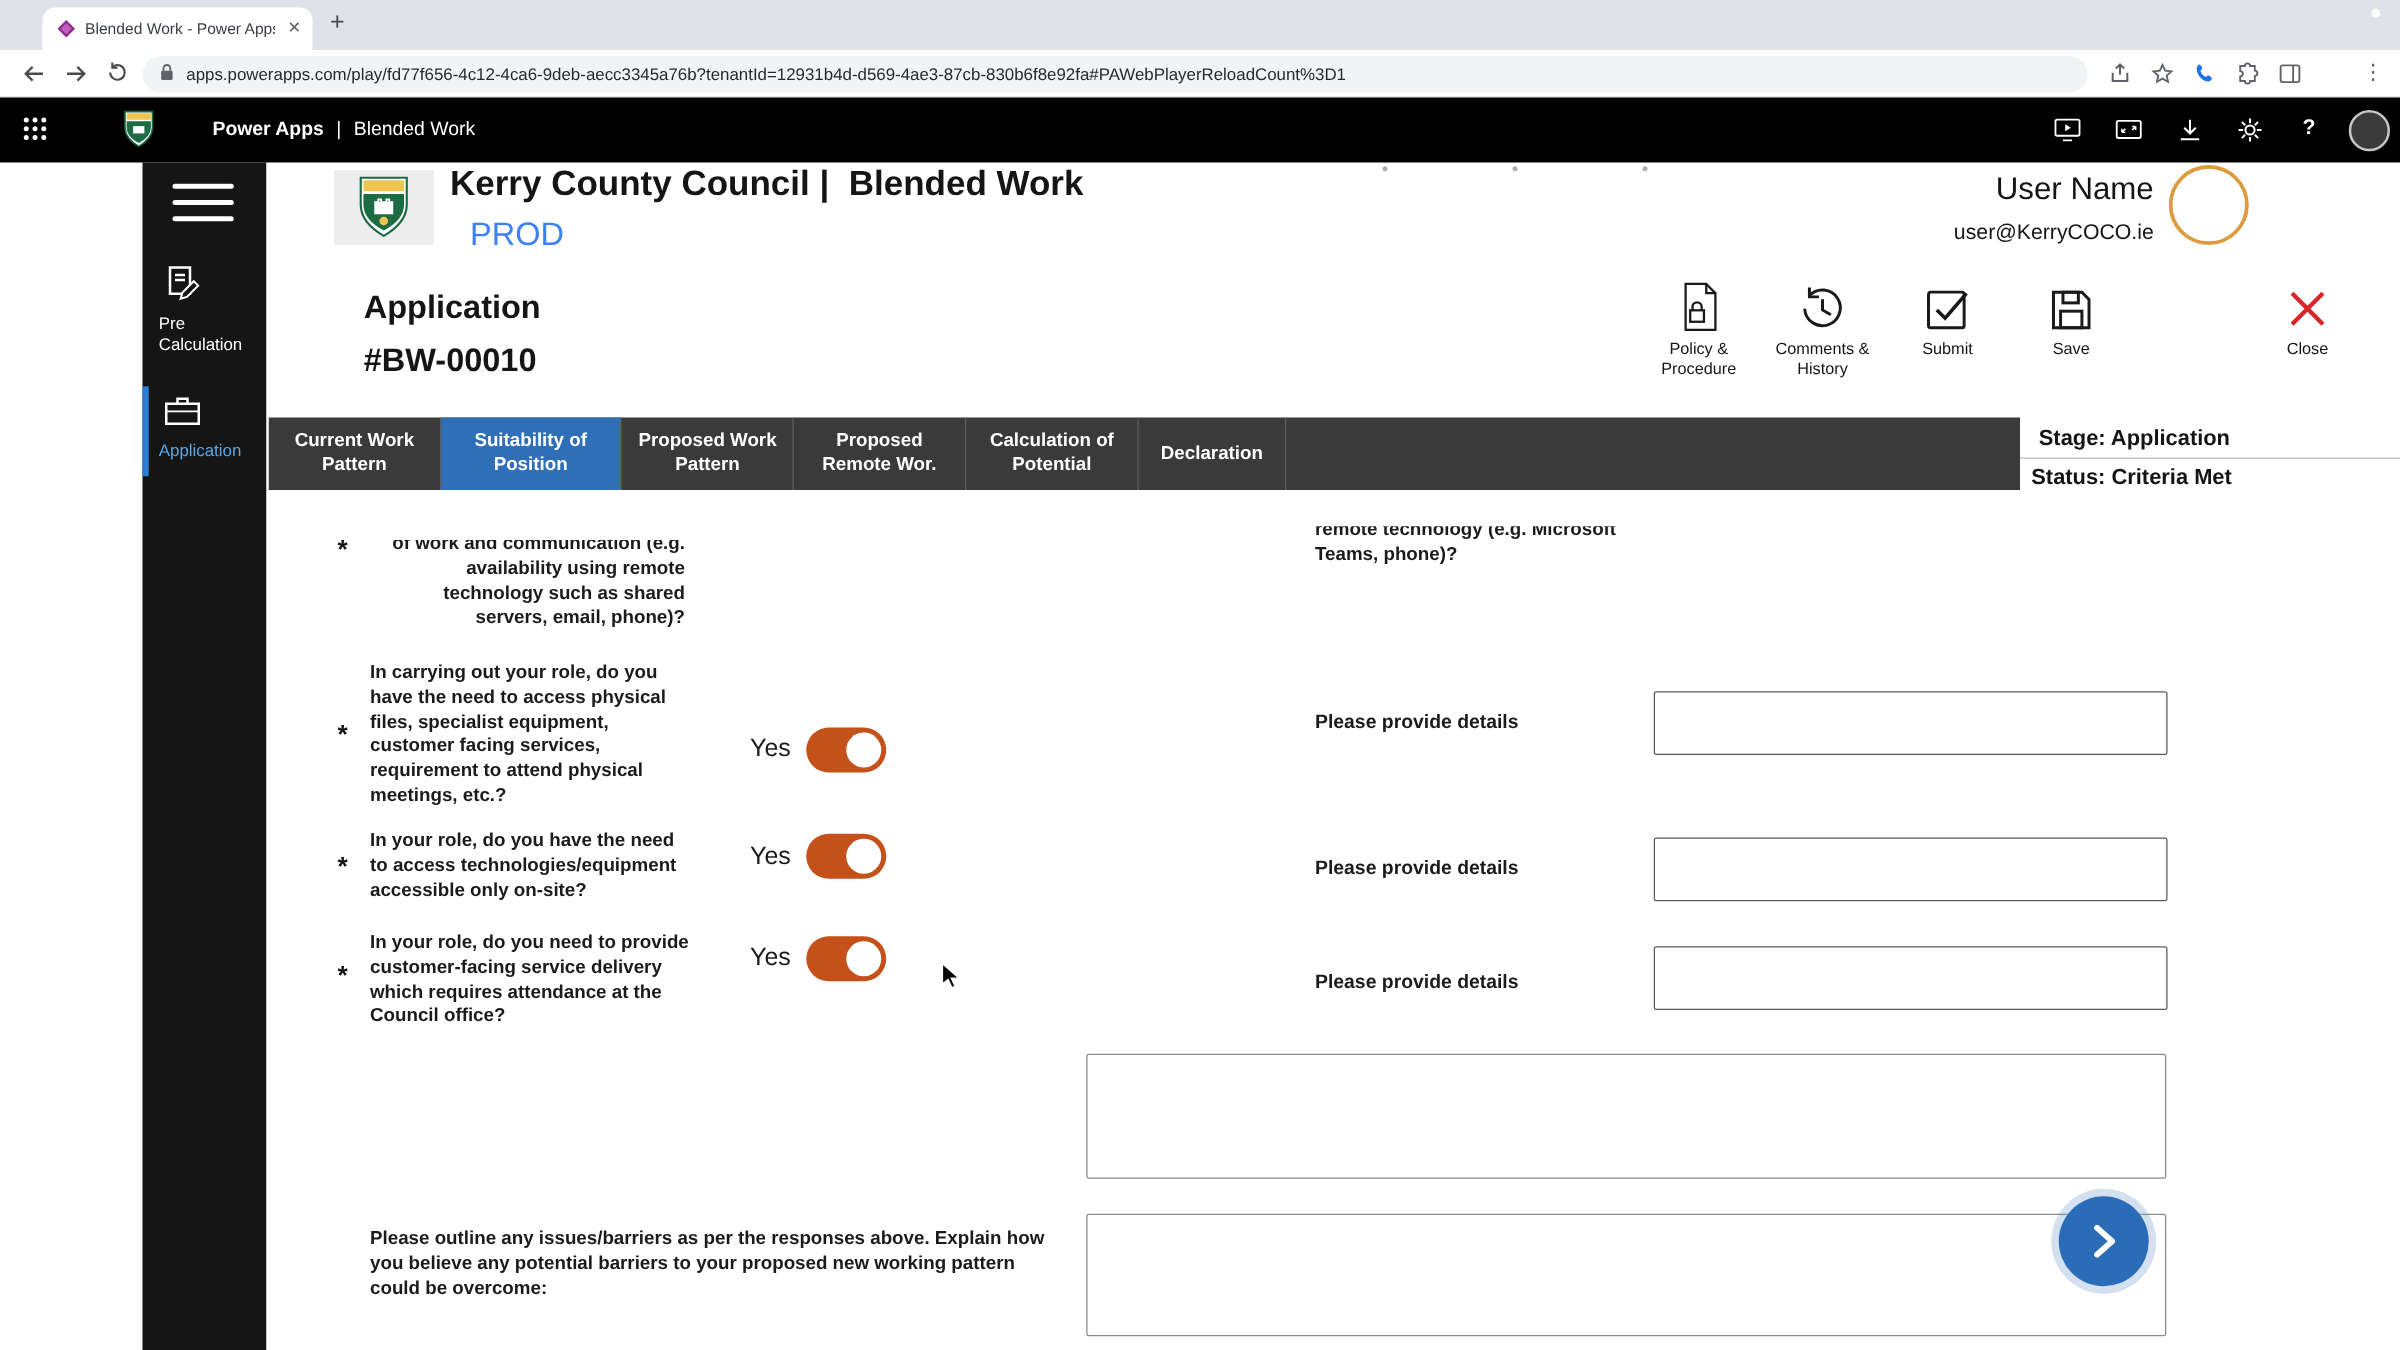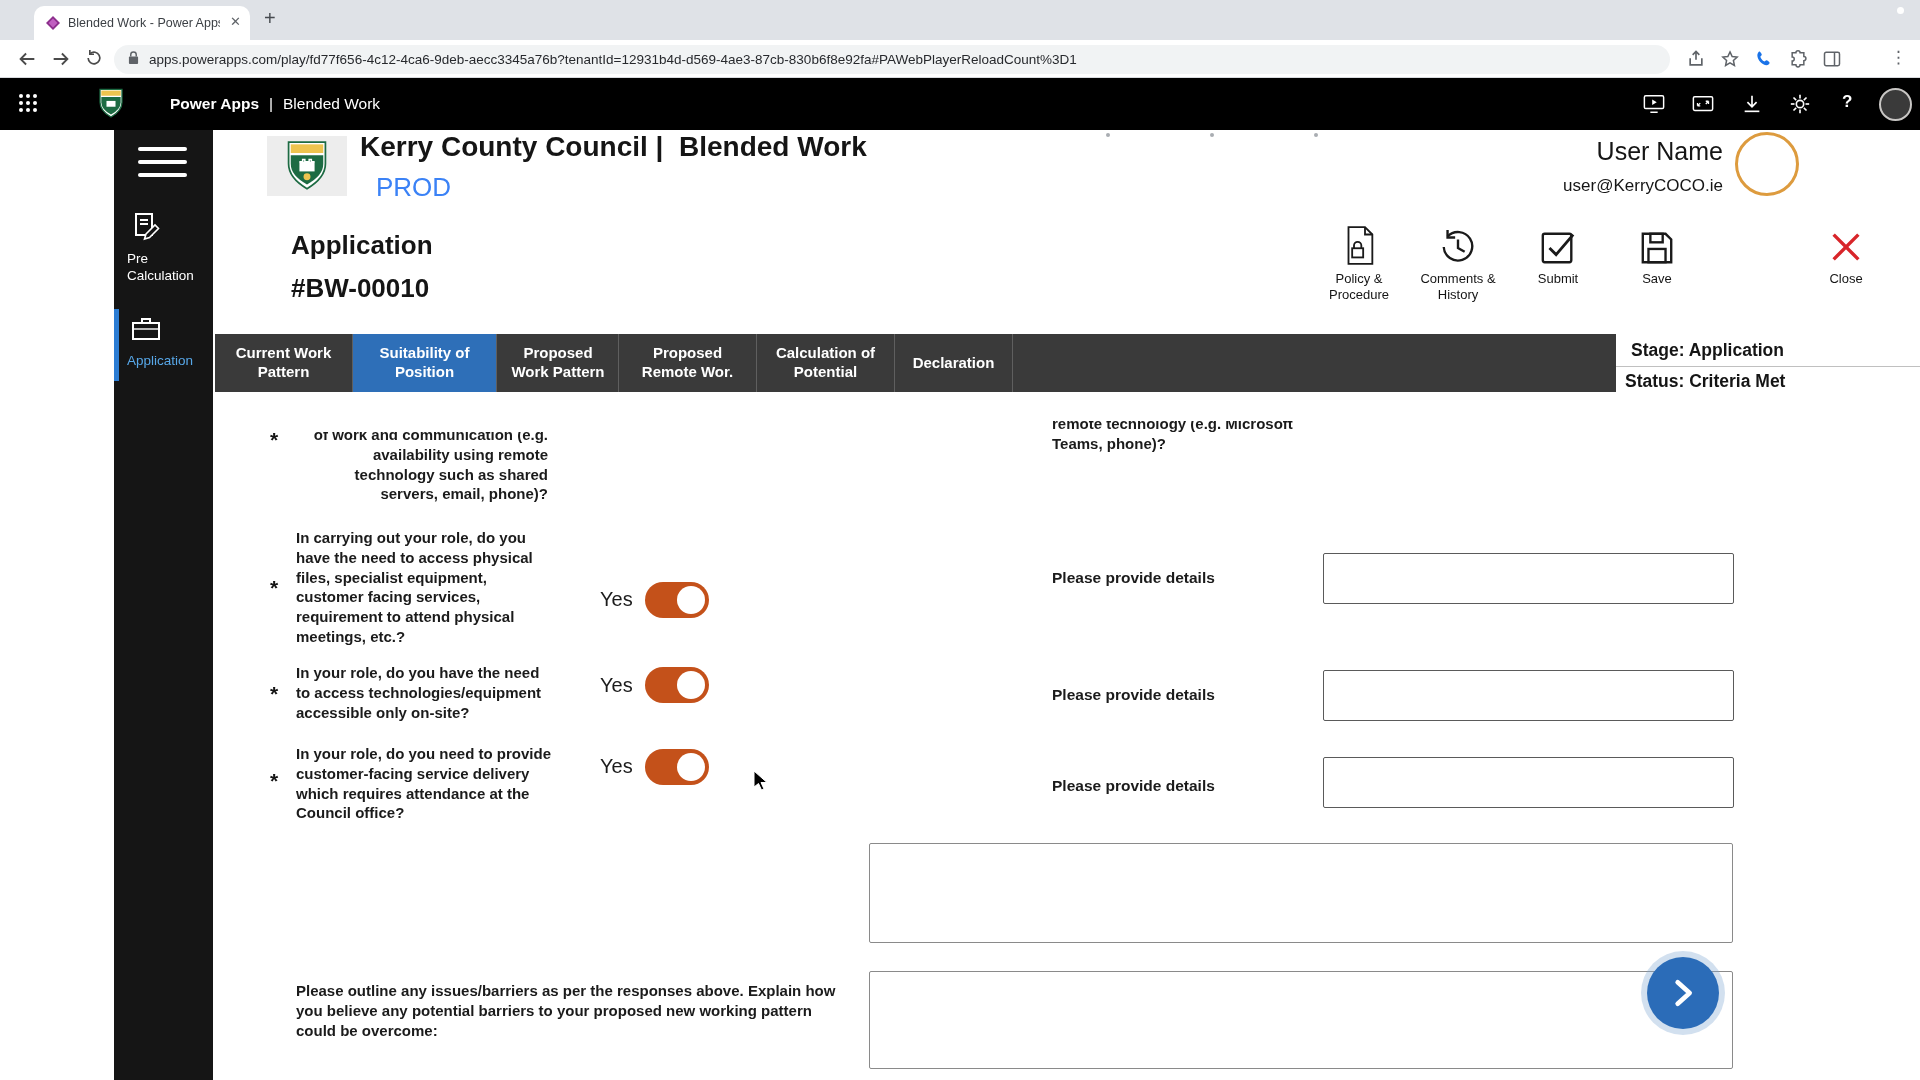--- a/index.html
+++ b/index.html
@@ -61,21 +61,21 @@
   .action { position:absolute; top:218px; width:96px; display:flex; flex-direction:column; align-items:center; }
   .a1{left:1311px;} .a2{left:1410px;} .a3{left:1510px;} .a4{left:1609px;} .a5{left:1798px;}
   .a-icon { height:48px; display:flex; align-items:flex-end; justify-content:center; }
   .a-label { margin-top:5px; font-size:13px; line-height:1.25; color:#151515; text-align:center; }
 
   
   .ptabs { position:absolute; left:215px; top:334px; width:1401px; height:58px; background:#3a3a3a; display:flex; }
   .tabbtn { height:58px; display:flex; align-items:center; justify-content:center; text-align:center;
             color:#fff; font-size:15px; font-weight:600; line-height:1.25; padding:0 10px;
             border-right:1px solid #5f5f5f; }
-  .tw1{width:138px;} .tw2{width:144px;} .tw3{width:122px;padding-left:11px;} .tw4{width:138px;} .tw5{width:138px;} .tw6{width:118px;}
+  .tw1{width:138px;} .tw2{width:144px;} .tw3{width:138px;padding-left:11px;} .tw4{width:138px;} .tw5{width:138px;} .tw6{width:118px;}
   .tab-selected { background:#2e6fb8; }
   .stage  { position:absolute; left:1631px; top:340px; font-size:17.5px; font-weight:700; color:#151515; }
   .status { position:absolute; left:1625px; top:371px; font-size:17.5px; font-weight:700; color:#151515; }
   .stage-div { position:absolute; left:1616px; top:366px; width:304px; border-top:1px solid #c0c0c0; }
 
   
   .req { position:absolute; font-size:21px; font-weight:700; color:#151515; }
   .r0{left:270px;top:428px;} .r1{left:270px;top:576px;} .r2{left:270px;top:682px;} .r3{left:270px;top:769px;}
   .q-text { font-size:15px; line-height:19.8px; font-weight:600; color:#1b1b1b; }
   .clip-left  { position:absolute; left:296px; top:432px; width:252px; height:79px; overflow:hidden;text-align:right; }

